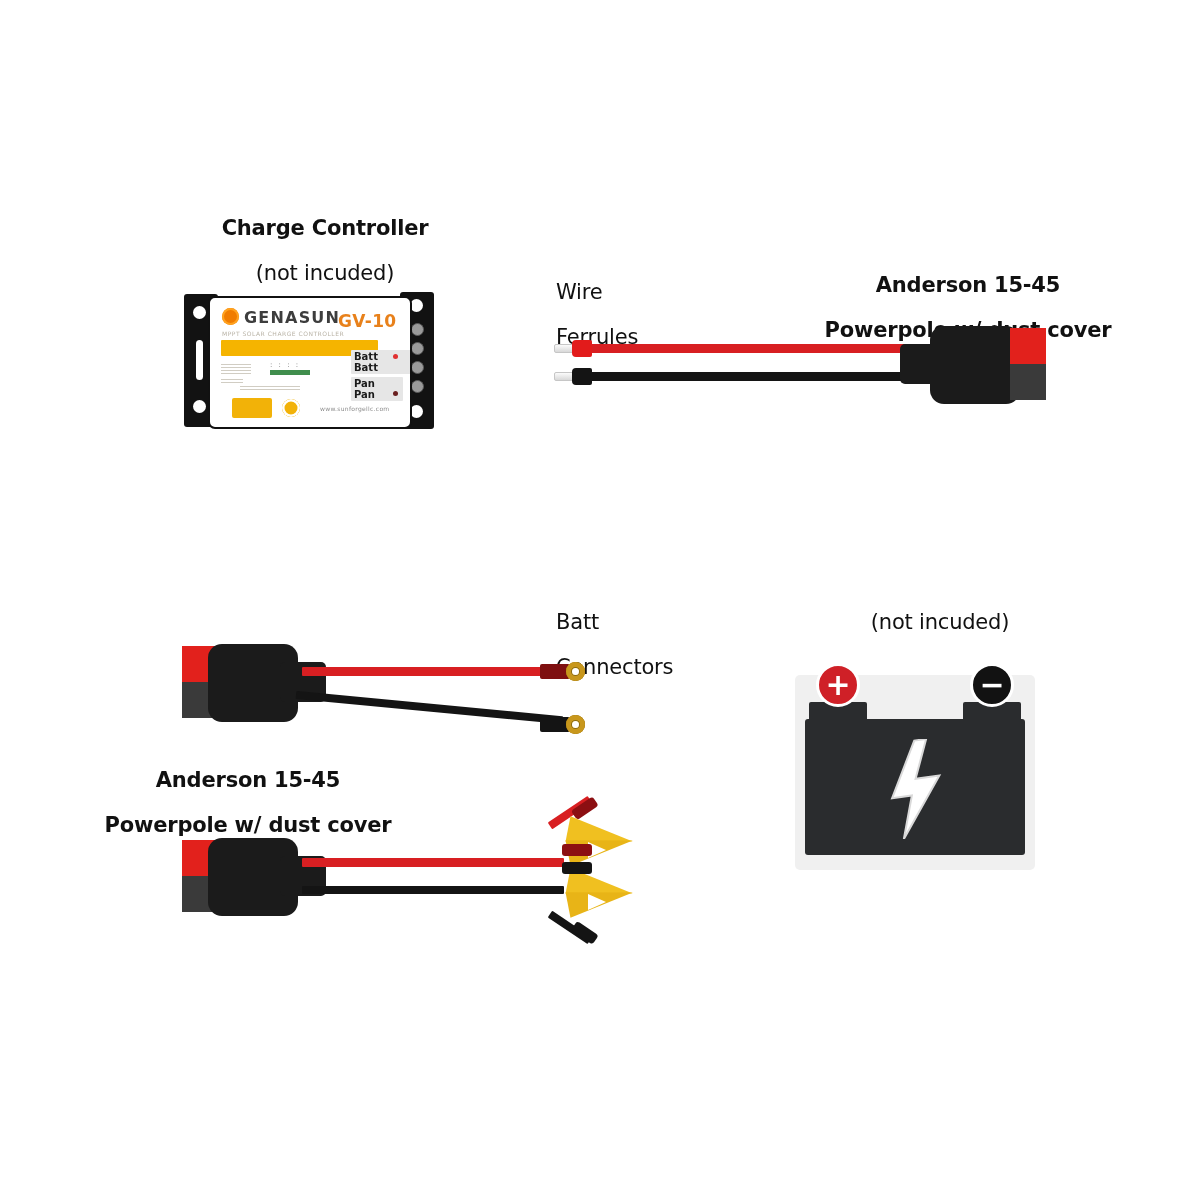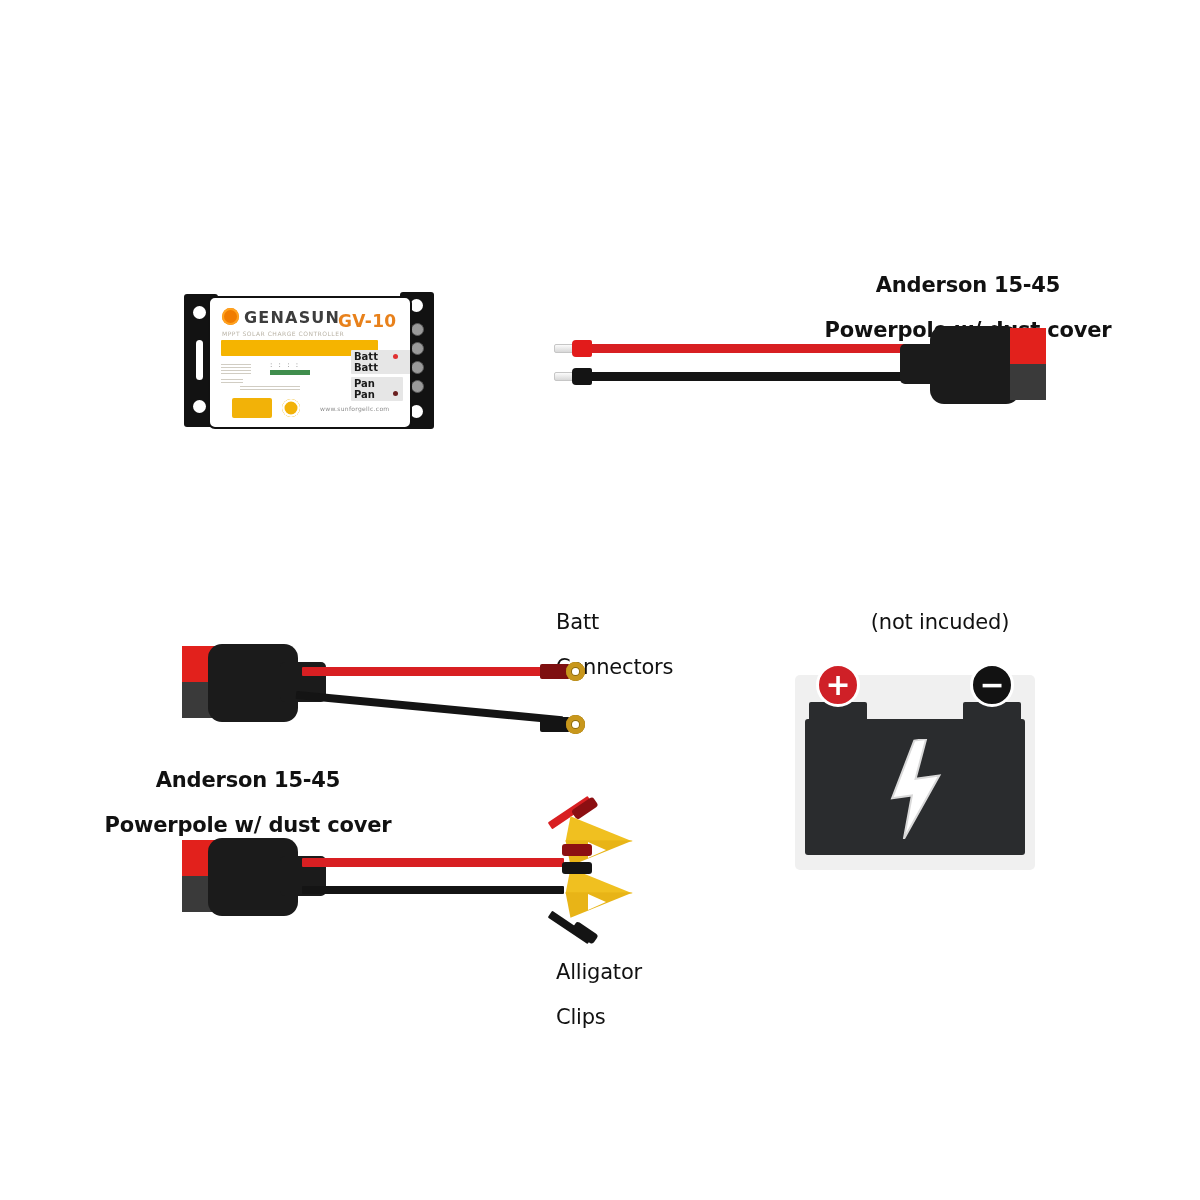--- a/index.html
+++ b/index.html
@@ -287,20 +287,24 @@
     position: absolute;
     left: 50%;
     transform: translateX(-50%);
   }
 </style>
 </head>
 <body>
 
 <div id="canvas">
 
+  <div class="lbl" style="left:145px; top:196px; width:360px;">
+    <span class="t1">Charge Controller</span>
+    <span class="t2">(not incuded)</span>
+  </div>
 
   <div class="part" style="left:184px; top:292px; width:260px; height:145px;">
 
     <div class="cc-body">
 
       <div class="cc-tab" style="left:0; top:2px; width:34px; height:133px;">
         <div class="cc-hole" style="left:9px; top:12px;"></div>
         <div class="cc-slot" style="left:12px; top:46px;"></div>
         <div class="cc-hole" style="left:9px; top:106px;"></div>
       </div>
@@ -339,20 +343,24 @@
         </div>
         <div class="cc-term" style="left:141px; top:79px; width:52px; height:24px;">
           <div>Pan</div>
           <div>Pan</div>
           <div class="cc-led" style="left:42px; top:14px; background:#6a2020;"></div>
         </div>
       </div>
     </div>
   </div>
 
+  <div class="lbl" style="left:556px; top:260px; width:200px; text-align:left;">
+    <span class="t2">Wire</span>
+    <span class="t2">Ferrules</span>
+  </div>
 
   <div class="lbl" style="left:808px; top:253px; width:320px;">
     <span class="t1">Anderson 15-45</span>
     <span class="t1">Powerpole w/ dust cover</span>
   </div>
 
   <div class="part" style="left:552px; top:330px; width:520px; height:70px;">
 
     <div class="wire wire-red" style="left:38px; top:14px; width:370px; height:9px;"></div>
 
@@ -461,24 +469,20 @@
                   border-left:18px solid #ffffff;"></div>
 
       <div class="wire wire-black" style="left:-4px; top:40px; width:48px; height:8px;
                   transform-origin:left center; transform: rotate(34deg);"></div>
       <div class="clip-boot" style="left:20px; top:50px; width:26px; height:11px; background:#141414;
                   transform-origin:left center; transform: rotate(34deg);"></div>
       <div class="clip-boot" style="left:8px; top:-8px; width:30px; height:12px; background:#141414;"></div>
     </div>
   </div>
 
-  <div class="lbl" style="left:556px; top:940px; width:220px; text-align:left;">
-    <span class="t2">Alligator</span>
-    <span class="t2">Clips</span>
-  </div>
 
   <div class="part" style="left:795px; top:655px; width:240px; height:225px;">
 
     <div class="bat-shell" style="left:0px; top:20px; width:240px; height:195px;"></div>
 
     <div class="bat-lid" style="left:14px; top:47px; width:58px; height:22px;"></div>
     <div class="bat-lid" style="left:168px; top:47px; width:58px; height:22px;"></div>
 
     <div class="bat-body" style="left:10px; top:64px; width:220px; height:136px;">
 

